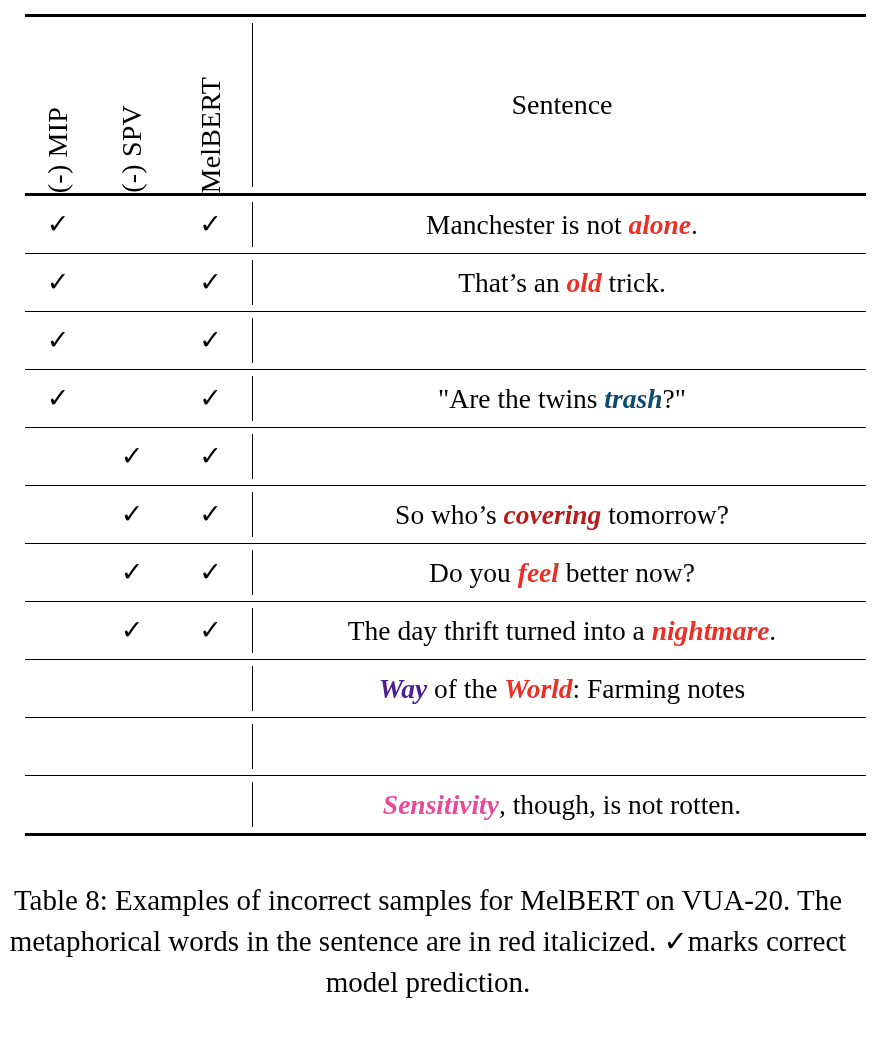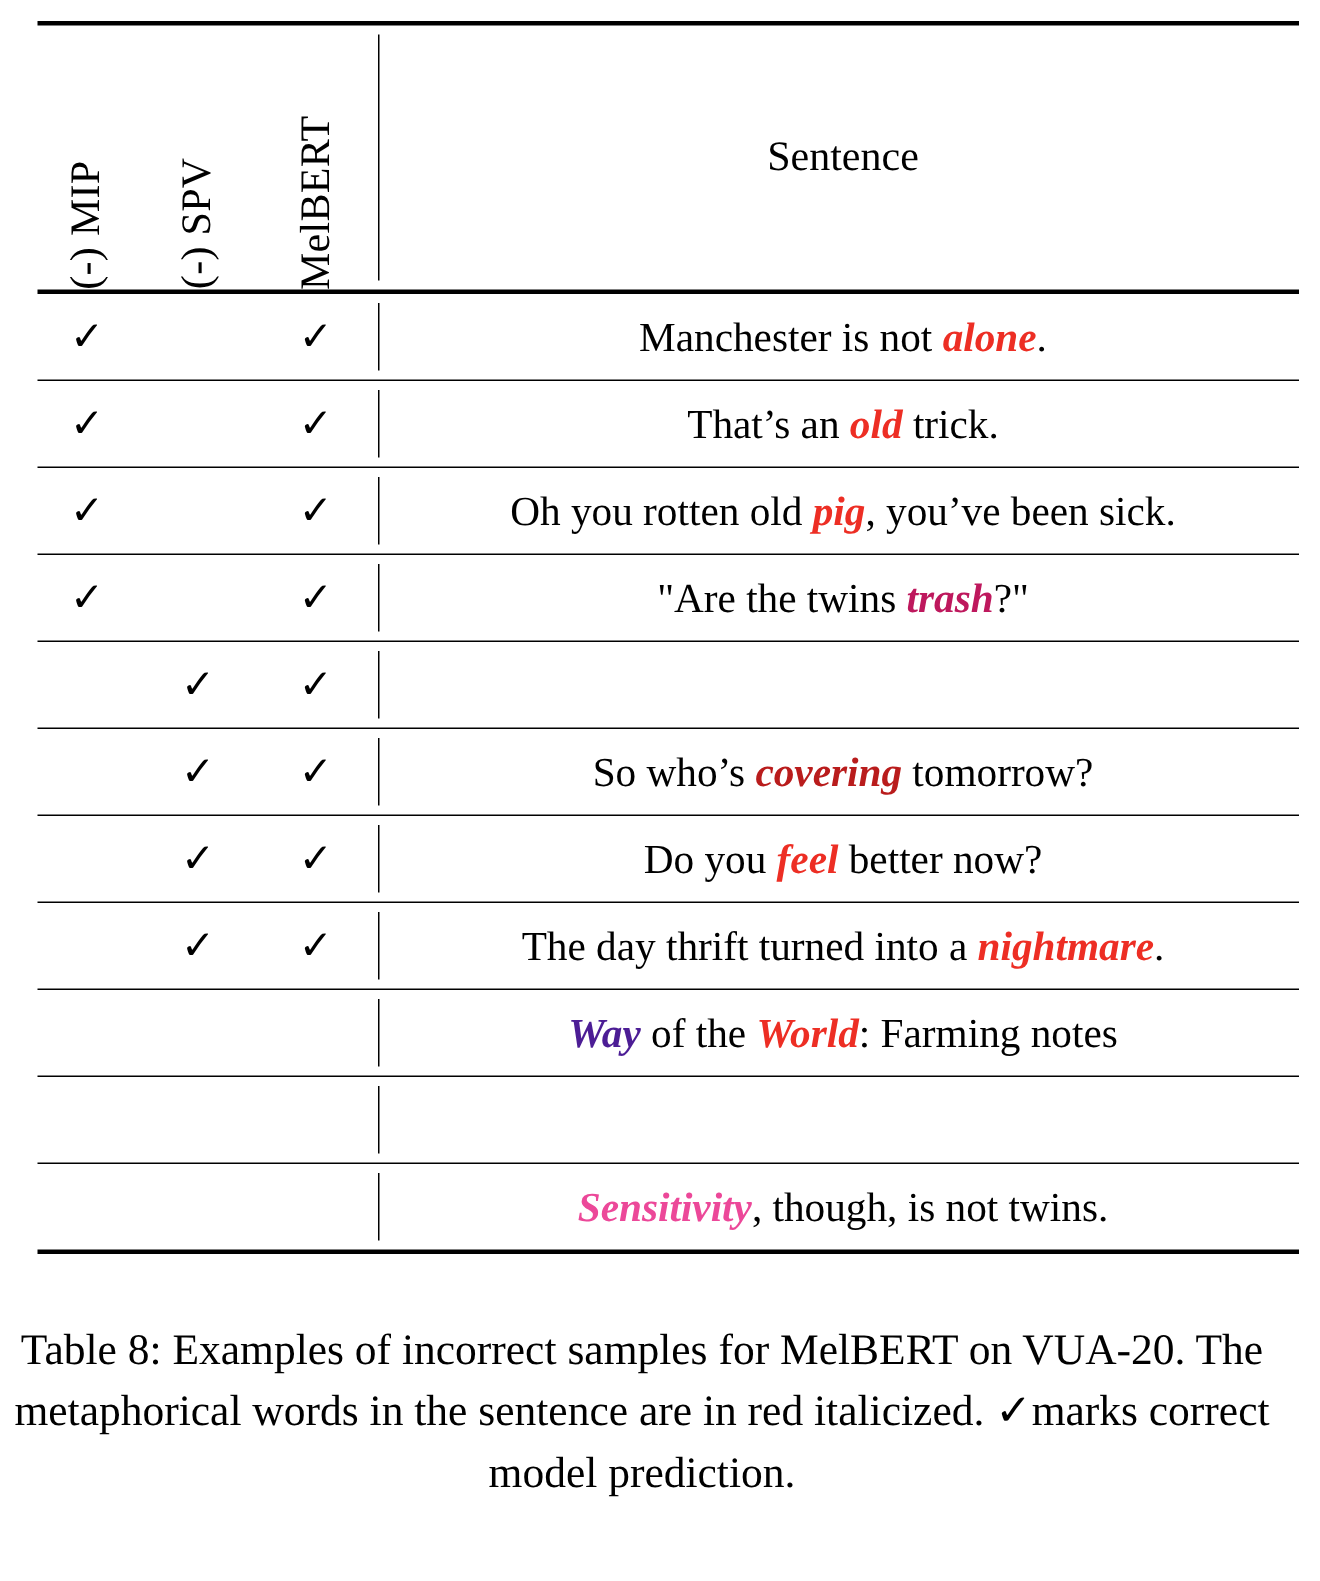--- a/index.html
+++ b/index.html
@@ -198,38 +198,35 @@
           <div class="col-mip" style="align-items: center;">
             <span class="check">✓</span>
           </div>
           <div class="col-spv" style="align-items: center;">
             <span class="check empty"></span>
           </div>
           <div class="col-mel" style="align-items: center;">
             <span class="check">✓</span>
           </div>
           <div class="col-sep"></div>
-          <div class="col-sent">
-            <span class="sentence"><span>Oh you rotten old </span><span class="met" style="color: rgb(237, 46, 36);">pig</span><span>, you’ve been sick.</span></span>
-          </div>
-        </div>
-        <div class="rule-thin"></div>
-        <div class="t-row body-row">
-          <div class="col-mip" style="align-items: center;">
-            <span class="check">✓</span>
-          </div>
-          <div class="col-spv" style="align-items: center;">
-            <span class="check empty"></span>
-          </div>
-          <div class="col-mel" style="align-items: center;">
-            <span class="check">✓</span>
-          </div>
-          <div class="col-sep"></div>
-          <div class="col-sent">
-            <span class="sentence"><span>"Are the twins </span><span class="met" style="color: #be185d;">trash</span><span>?"</span></span>
+        </div>
+        <div class="rule-thin"></div>
+        <div class="t-row body-row">
+          <div class="col-mip" style="align-items: center;">
+            <span class="check">✓</span>
+          </div>
+          <div class="col-spv" style="align-items: center;">
+            <span class="check empty"></span>
+          </div>
+          <div class="col-mel" style="align-items: center;">
+            <span class="check">✓</span>
+          </div>
+          <div class="col-sep"></div>
+          <div class="col-sent">
+            <span class="sentence"><span>"Are the twins </span><span class="met" style="color: #0c4a6e;">trash</span><span>?"</span></span>
           </div>
         </div>
         <div class="rule-thin"></div>
         <div class="t-row body-row">
           <div class="col-mip" style="align-items: center;">
             <span class="check empty"></span>
           </div>
           <div class="col-spv" style="align-items: center;">
             <span class="check">✓</span>
           </div>
@@ -321,21 +318,21 @@
             <span class="check empty"></span>
           </div>
           <div class="col-spv" style="align-items: center;">
             <span class="check empty"></span>
           </div>
           <div class="col-mel" style="align-items: center;">
             <span class="check empty"></span>
           </div>
           <div class="col-sep"></div>
           <div class="col-sent">
-            <span class="sentence"><span class="met" style="color: #ec4899;">Sensitivity</span><span>, though, is not twins.</span></span>
+            <span class="sentence"><span class="met" style="color: #ec4899;">Sensitivity</span><span>, though, is not rotten.</span></span>
           </div>
         </div>
       </div>
 
     <div class="rule-thick"></div>
   </div>
 
   <div class="caption">Table 8: Examples of incorrect samples for MelBERT on VUA-20. The metaphorical words in the sentence are in red italicized. ✓marks correct model prediction.</div>
 
 </div>

